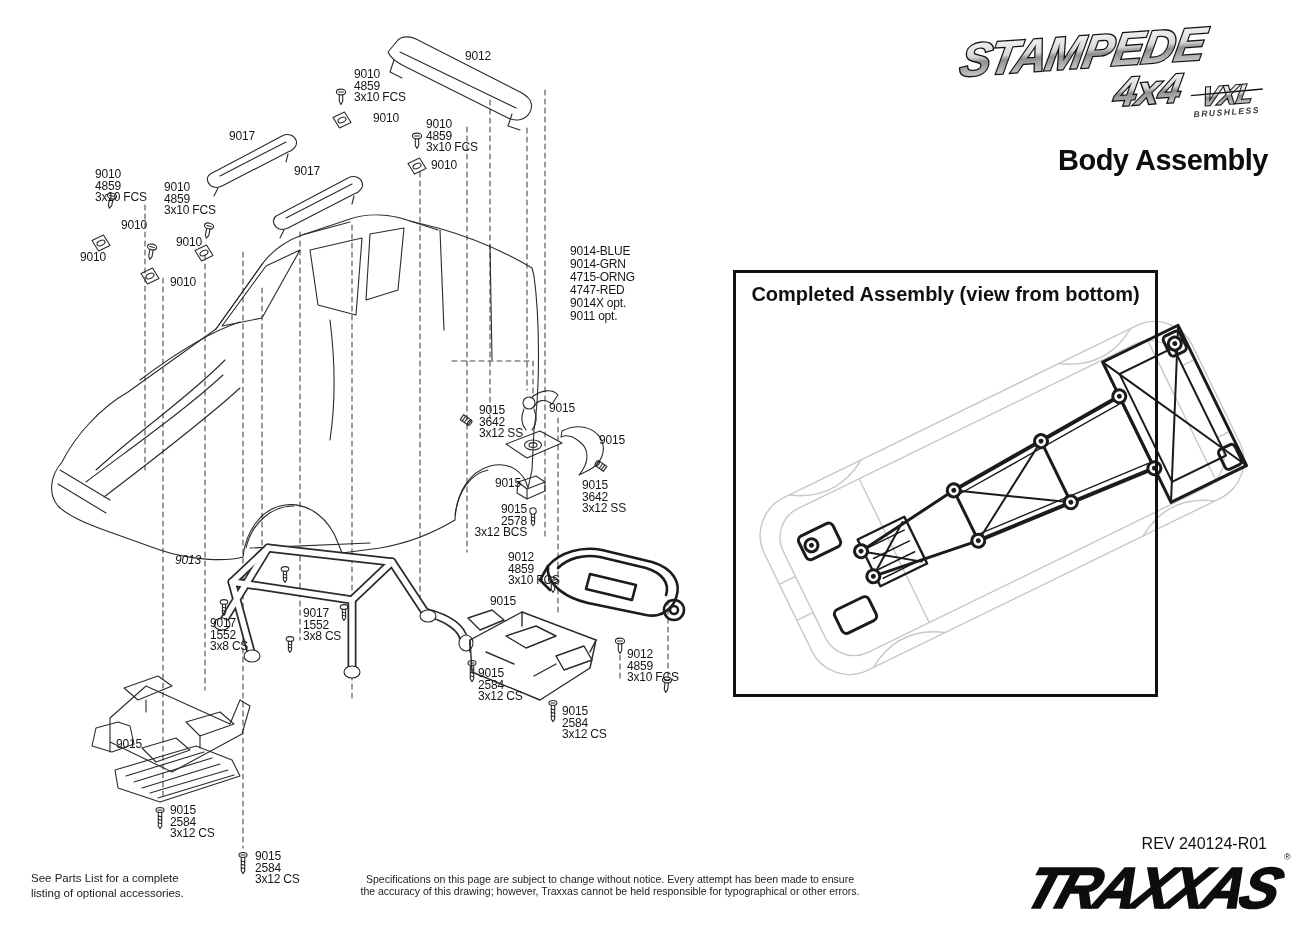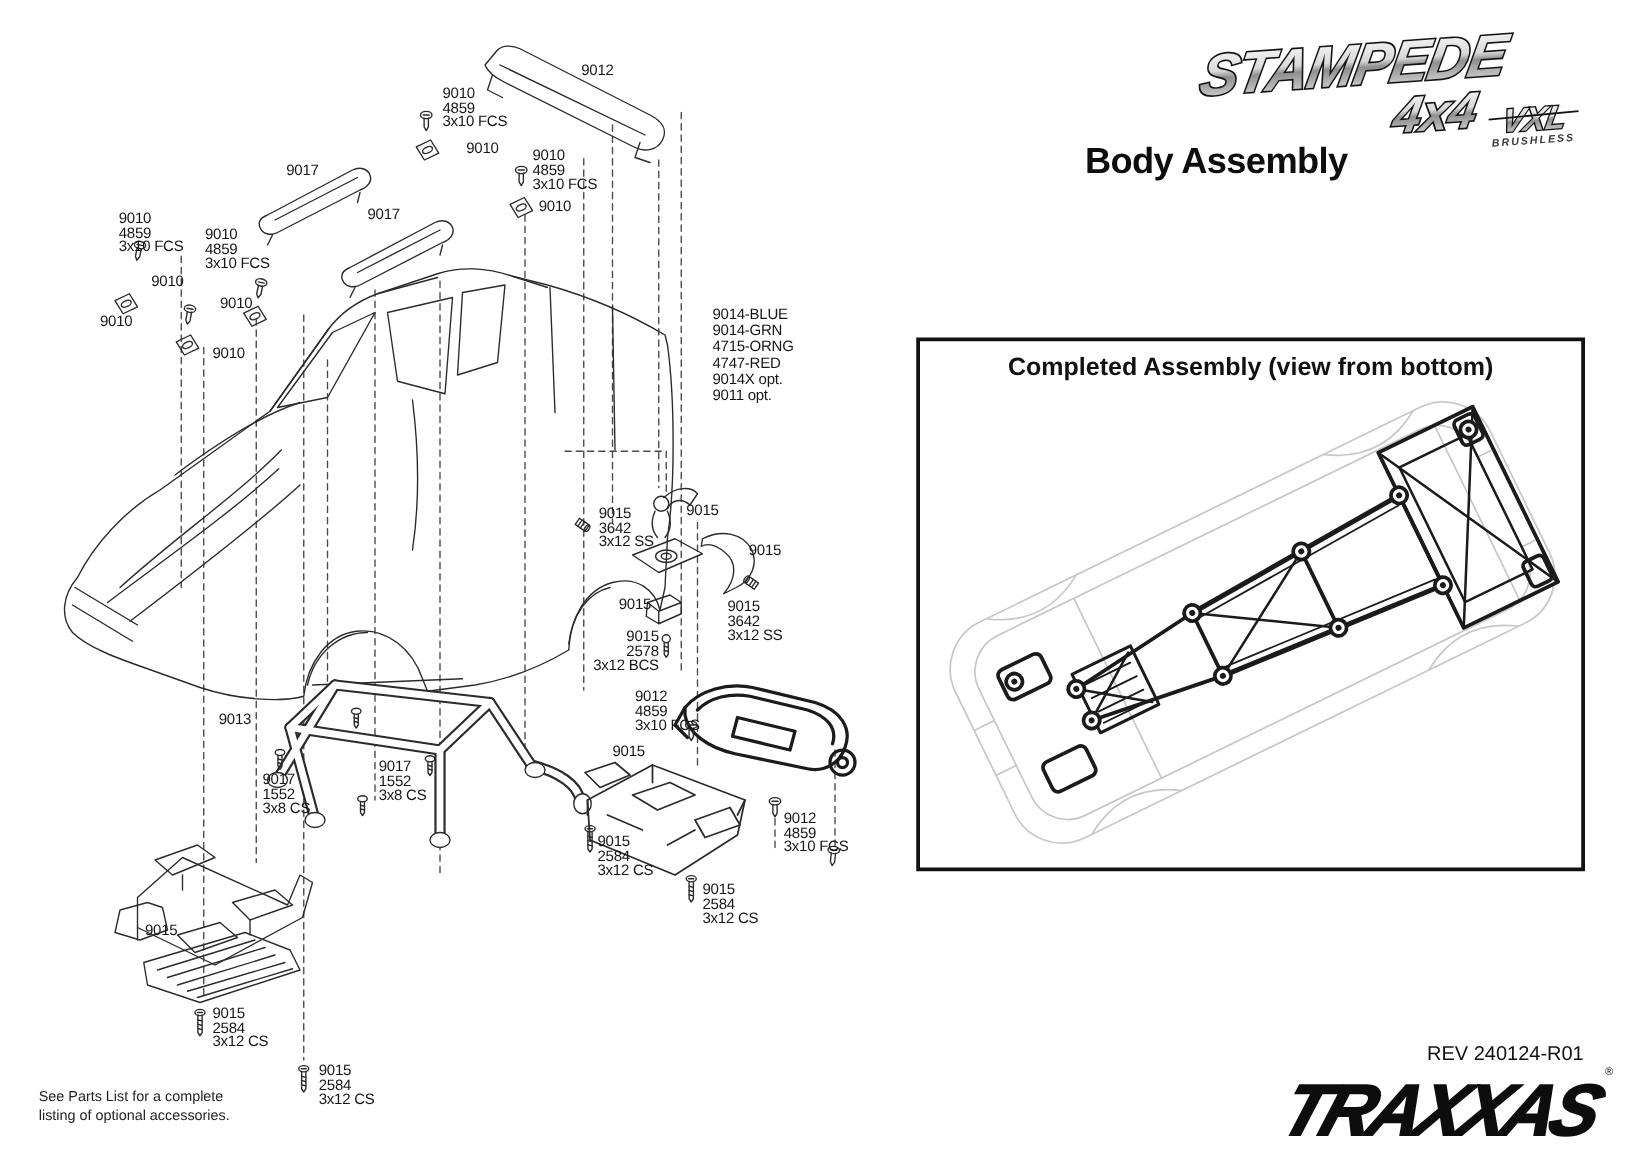--- a/index.html
+++ b/index.html
@@ -3,25 +3,25 @@
 <meta charset="utf-8">
 <style>
   html,body{margin:0;padding:0;background:#e8e8e8;}
   .page{position:relative;width:1300px;height:928px;background:#ffffff;overflow:hidden;
         font-family:"Liberation Sans",sans-serif;color:#1a1a1a;}
   svg{position:absolute;left:0;top:0;}
   .labels-layer{position:absolute;left:0;top:0;width:1300px;height:928px;pointer-events:none;}
   .plabel{position:absolute;font-size:12px;line-height:11.5px;letter-spacing:-0.2px;
           white-space:nowrap;color:#161616;}
   .plabel.right{text-align:right;}
-  .ca-box{position:absolute;left:733px;top:270px;width:535px;height:427px;
+  .ca-box{position:absolute;left:733px;top:270px;width:425px;height:427px;
           border:3px solid #111;box-sizing:border-box;background:transparent;pointer-events:none;}
   .ca-title{position:absolute;left:0;right:0;top:10px;text-align:center;
             font-size:20px;font-weight:bold;color:#111;}
-  .page-title{position:absolute;right:32px;top:113px;width:400px;
+  .page-title{position:absolute;right:32px;top:144px;width:400px;text-align:right;
               font-size:29px;font-weight:bold;letter-spacing:-0.5px;color:#0d0d0d;}
   .rev{position:absolute;right:33px;top:835px;font-size:16px;color:#111;}
   .parts-note{position:absolute;left:31px;top:871px;font-size:11.5px;line-height:14.5px;color:#222;}
   .disclaimer{position:absolute;left:250px;top:873px;width:720px;text-align:center;
               font-size:10.5px;line-height:12px;color:#222;}
 </style>
 </head>
 <body>
 
 <div class="page">
@@ -362,21 +362,21 @@
         <div>3x12 BCS</div>
       </div>
       <div class="plabel" style="left: 508px; top: 552px;">
         <div>9012</div>
         <div>4859</div>
         <div>3x10 FCS</div>
       </div>
       <div class="plabel" style="left: 490px; top: 596px;">
         <div>9015</div>
       </div>
-      <div class="plabel" style="left: 175px; top: 570px;">
+      <div class="plabel" style="left: 175px; top: 555px; font-style: italic;">
         <div>9013</div>
       </div>
       <div class="plabel" style="left: 210px; top: 618px;">
         <div>9017</div>
         <div>1552</div>
         <div>3x8 CS</div>
       </div>
       <div class="plabel" style="left: 303px; top: 608px;">
         <div>9017</div>
         <div>1552</div>
@@ -409,15 +409,19 @@
         <div>9015</div>
         <div>2584</div>
         <div>3x12 CS</div>
       </div>
     </div>
 
   <div class="parts-note">
     <div>See Parts List for a complete</div>
     <div>listing of optional accessories.</div>
   </div>
+  <div class="disclaimer">
+    <div>Specifications on this page are subject to change without notice.  Every attempt has been made to ensure</div>
+    <div>the accuracy of this drawing; however, Traxxas cannot be held responsible for typographical or other errors.</div>
+  </div>
   <div class="rev">REV 240124-R01</div>
 
 </div>
 
 </body></html>

